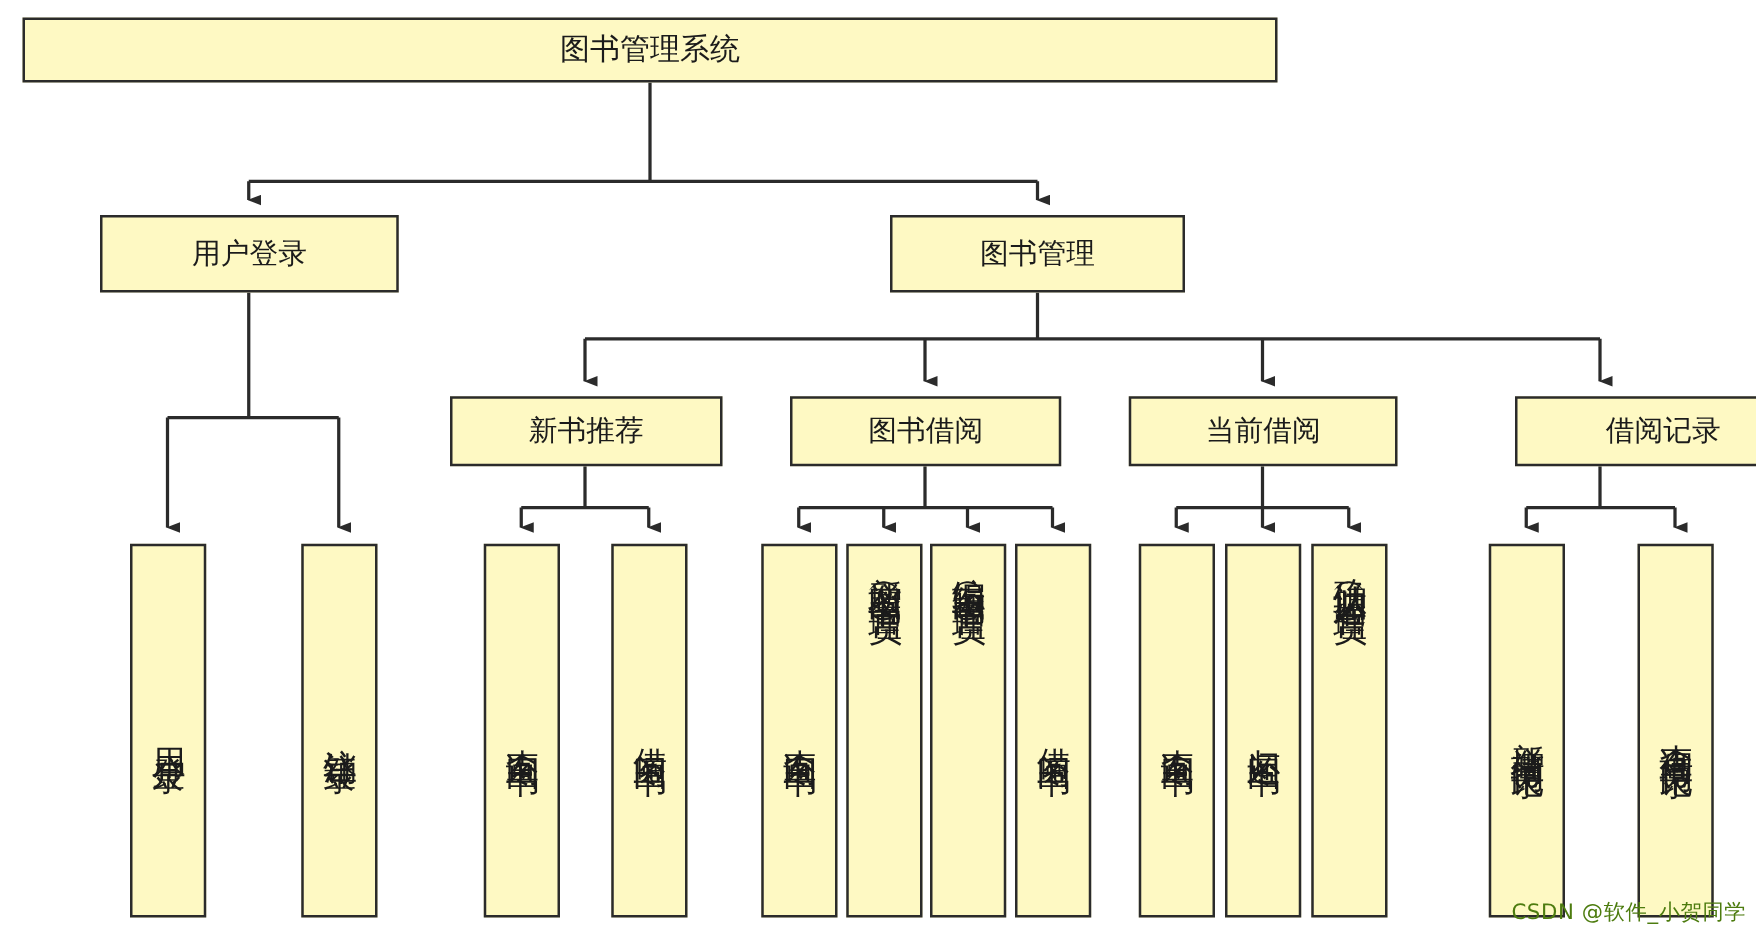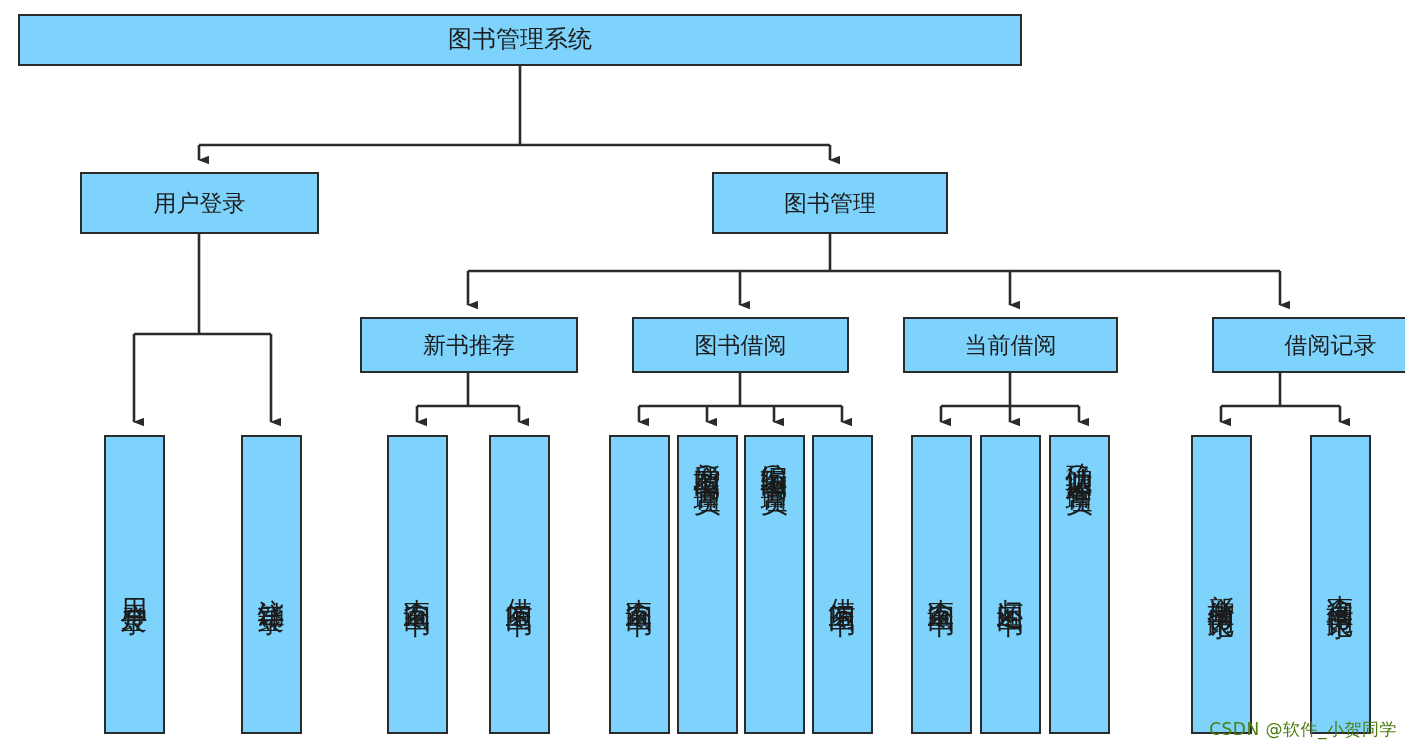--- a/index.html
+++ b/index.html
@@ -21,21 +21,21 @@
     position: absolute;
     left: 0;
     top: 0;
     width: 1405px;
     height: 747px;
     pointer-events: none;
   }
   .node {
     position: absolute;
     box-sizing: border-box;
-    background: #7dd3fc;
+    background: #fef9c3;
     border: 2.2px solid #2b2b2b;
     display: flex;
     align-items: center;
     justify-content: center;
   }
   .node .label {
     color: #1b1b1b;
     line-height: 1.08;
     text-align: center;
     white-space: nowrap;

